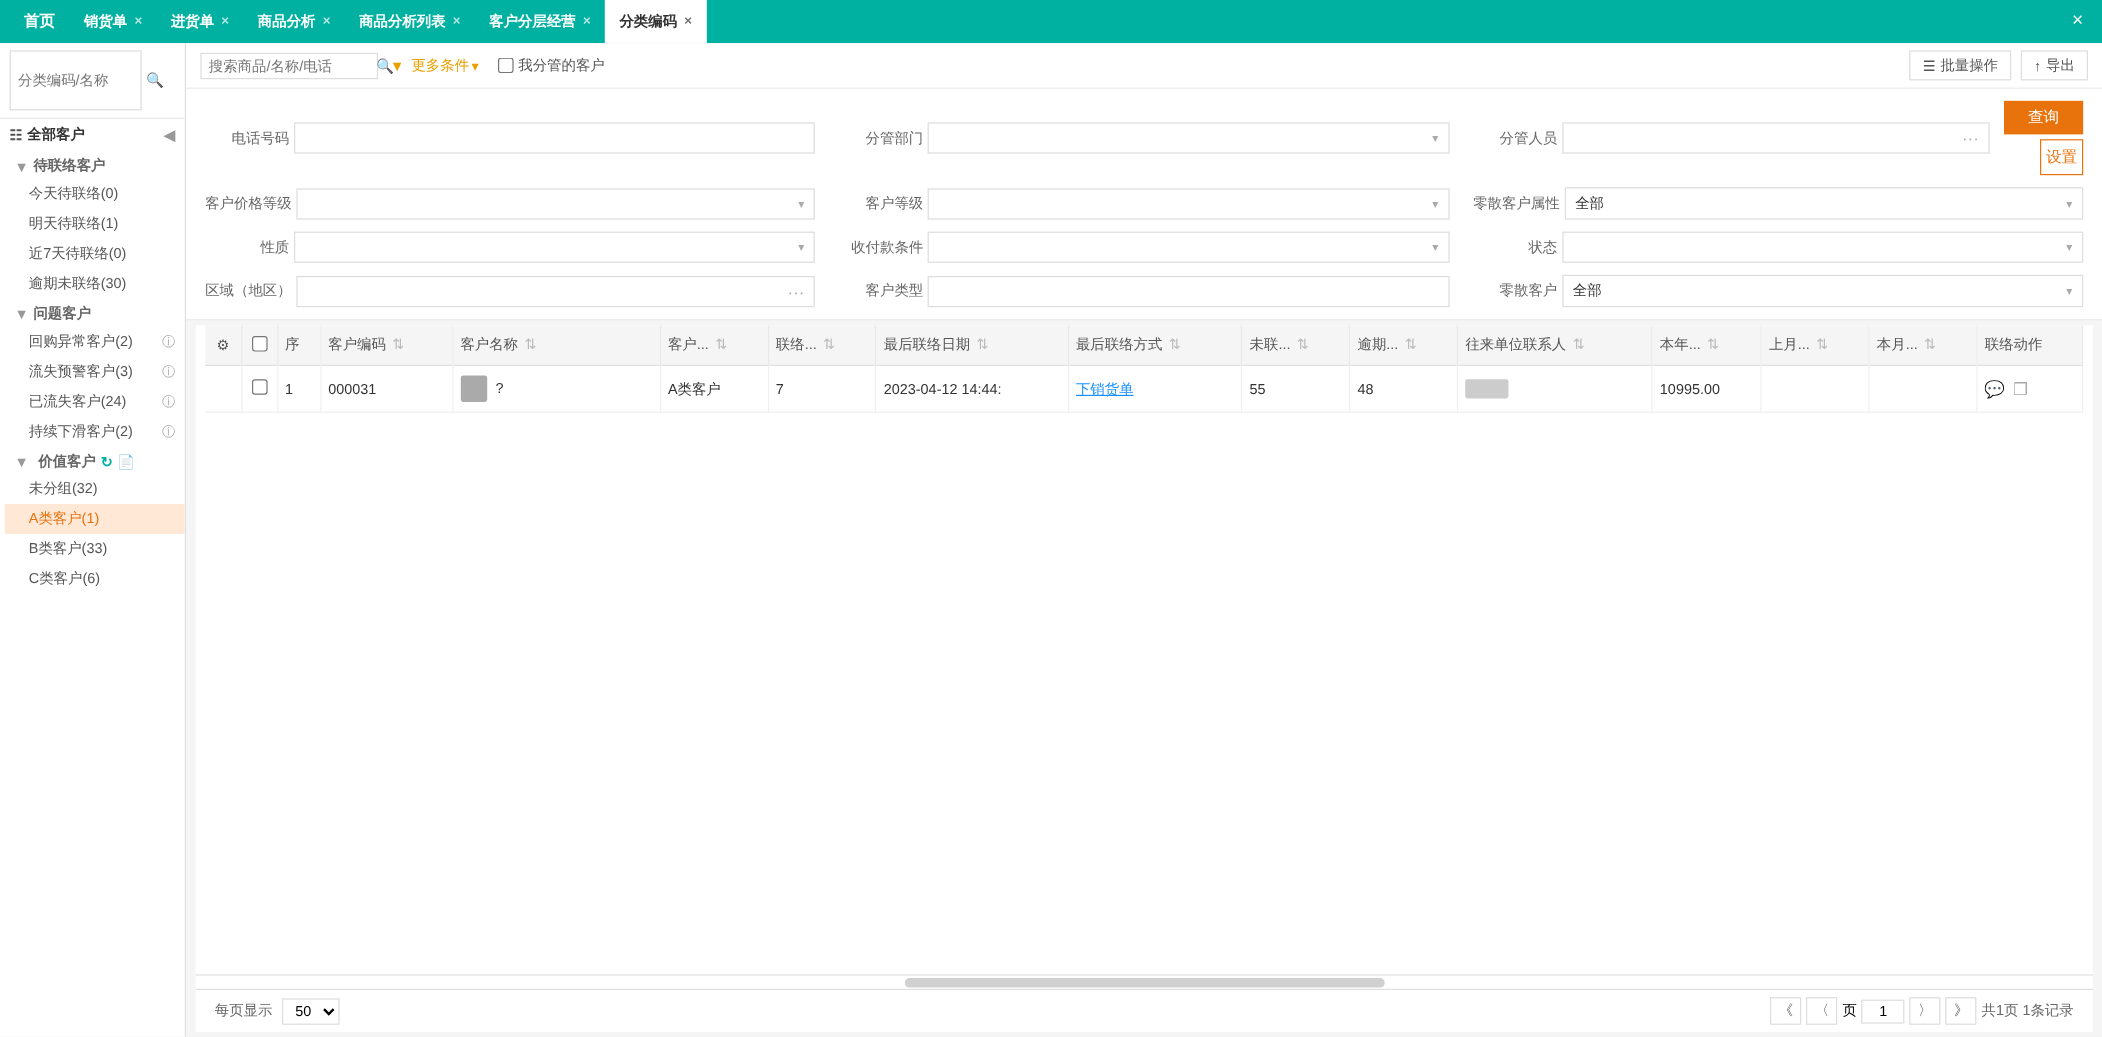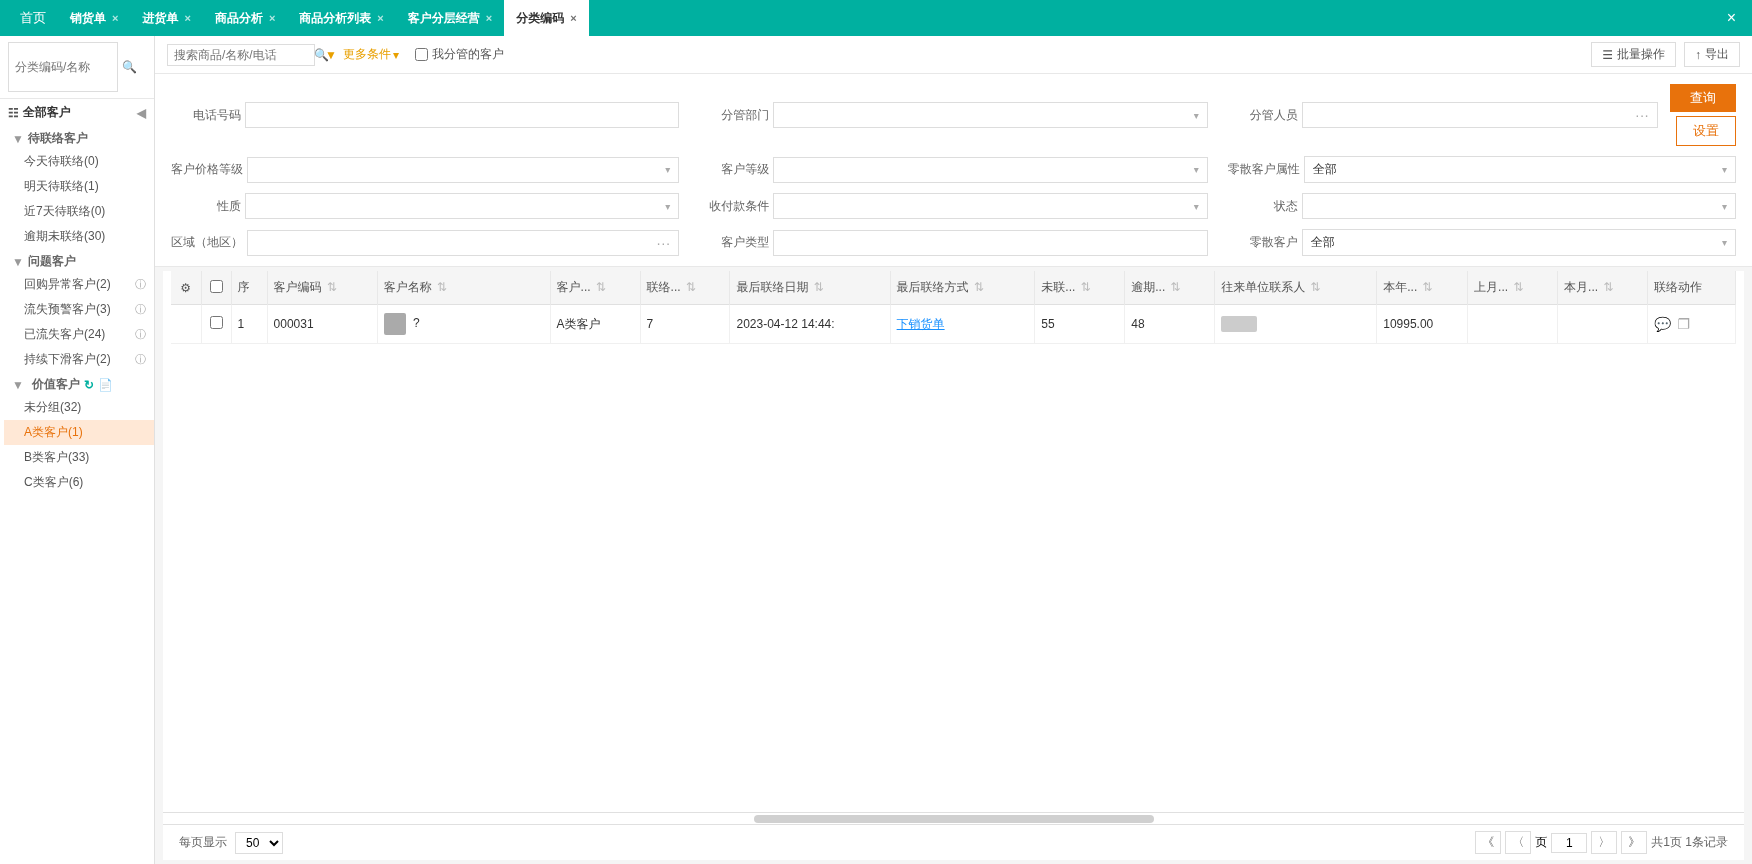--- a/index.html
+++ b/index.html
@@ -27,21 +27,21 @@
     }
     .nav-item.active {
       background: white;
       color: #333;
     }
     .nav-item .close-x {
       margin-left: 6px;
       font-size: 11px;
       opacity: 0.7;
     }
-    .nav-item.home { font-weight: normal; }
+    .nav-item.home { font-weight: bold; }
     .top-close {
       margin-left: auto;
       color: white;
       cursor: pointer;
       font-size: 16px;
       padding: 0 8px;
     }
 
     
     .main-layout {
@@ -201,21 +201,21 @@
       color: white;
       border: none;
       padding: 5px 20px;
       cursor: pointer;
       font-size: 13px;
     }
     .btn-settings {
       background: white;
       border: 1px solid #e8720c;
       color: #e8720c;
-      padding: 5px 16px;
+      padding: 5px 4px;
       cursor: pointer;
       font-size: 13px;
     }
     .btn-col {
       display: flex;
       flex-direction: column;
       gap: 4px;
       align-items: flex-end;
     }
 

